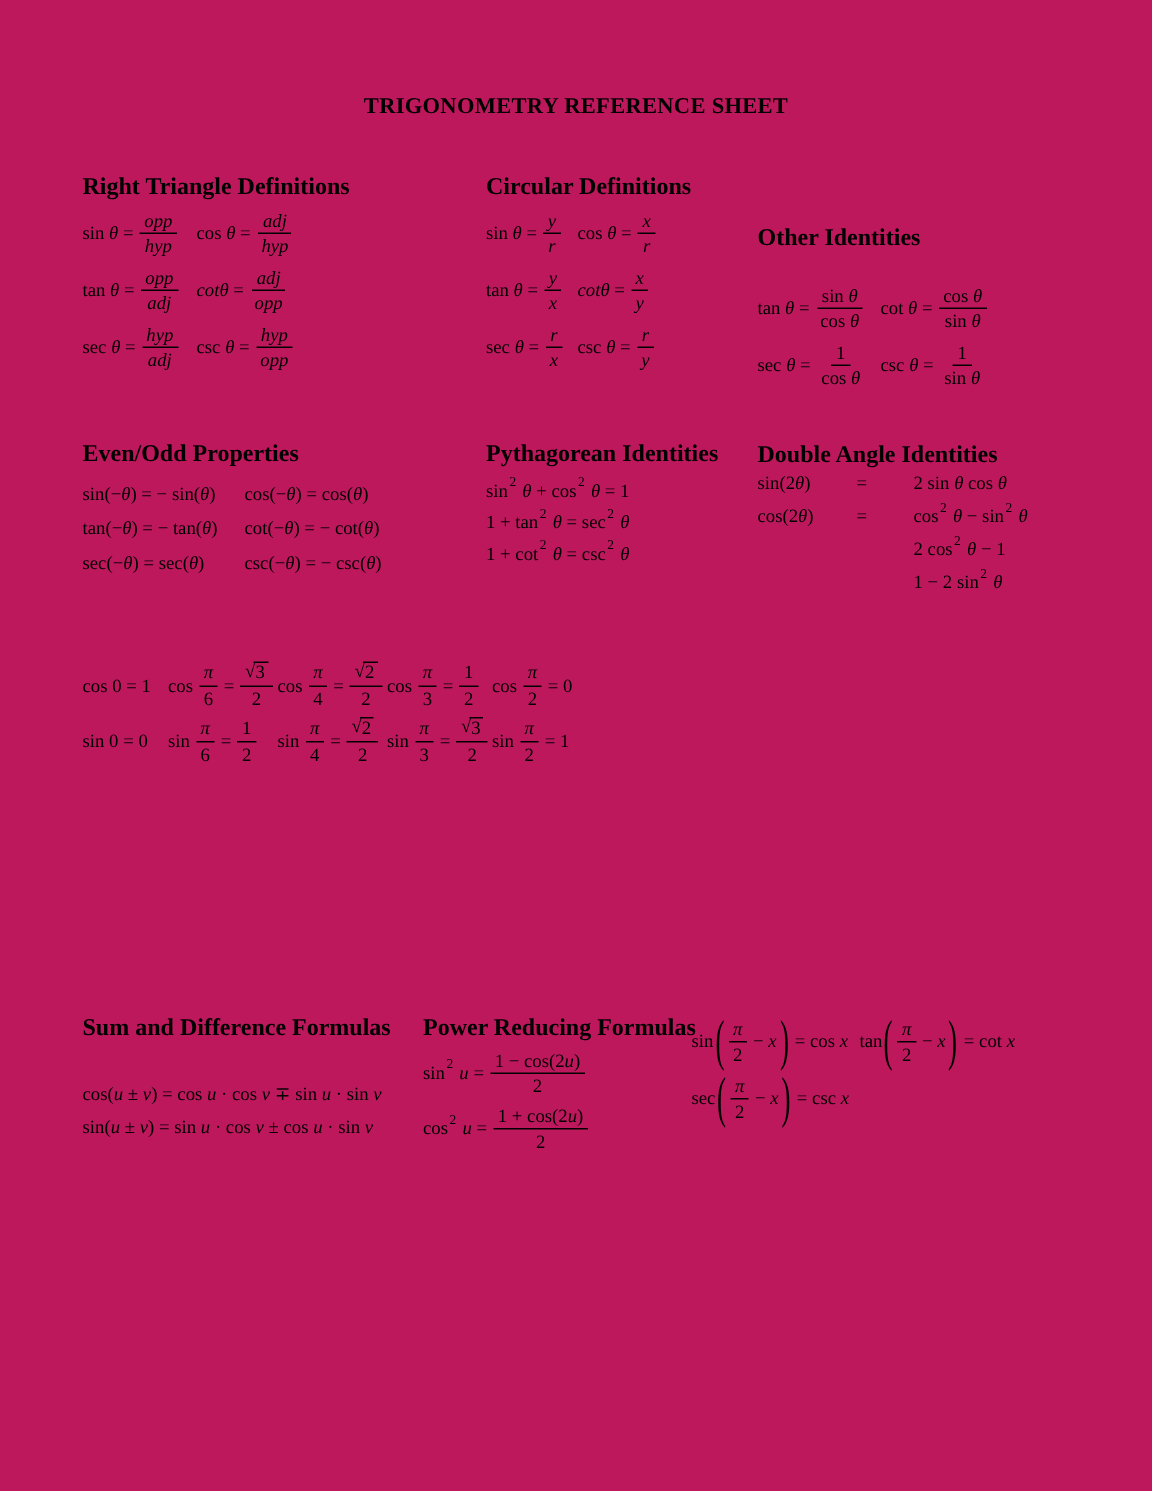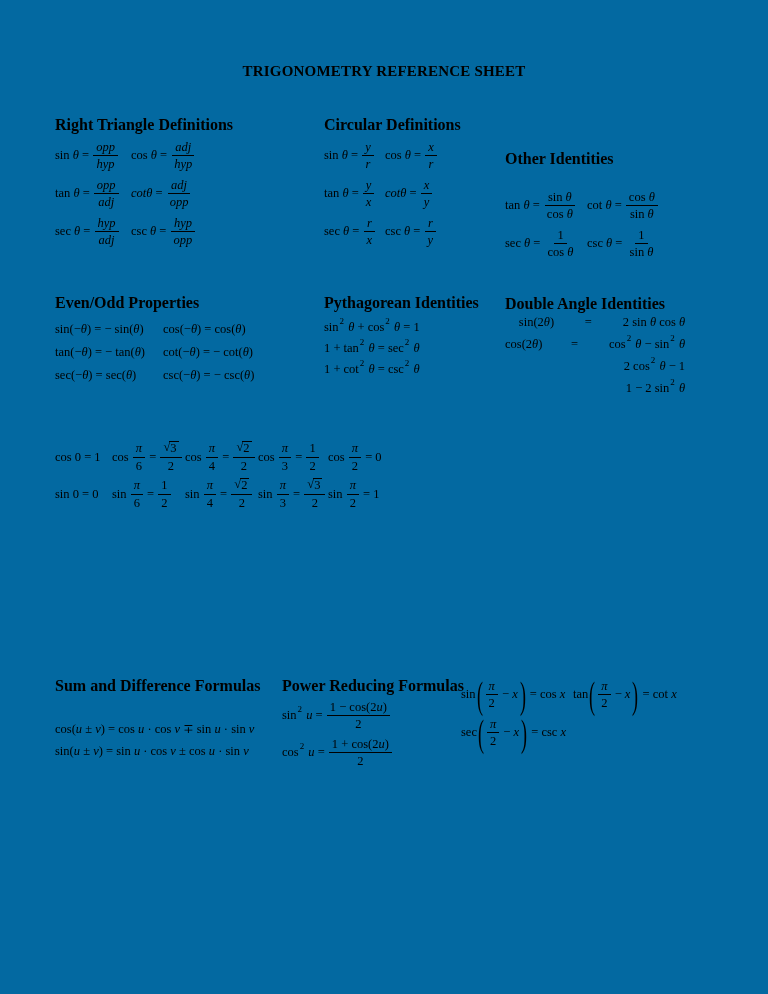--- a/index.html
+++ b/index.html
@@ -4,21 +4,21 @@
 <style>
   html, body { margin: 0; padding: 0; }
   body {
     width: 768px; height: 994px;
     background: #ffffff;
     font-family: "Liberation Serif", "DejaVu Serif", serif;
     color: #000000;
     position: relative;
     overflow: hidden;
   }
-  .page { position: absolute; inset: 0; background: #0369a1; }
+  .page { position: absolute; inset: 0; background: #be185d; }
 
   .page-title {
     position: absolute; left: 0; right: 0; top: 63px;
     text-align: center;
     font-size: 15px; font-weight: bold;
     letter-spacing: 0.2px;
   }
 
   .sec { position: absolute; white-space: nowrap; }
   .sec-title { font-size: 16px; font-weight: bold; }
@@ -71,21 +71,21 @@
 
   
   #sec-right-triangle .mrow { gap: 0; }
   #sec-right-triangle .mcell:nth-child(1) { width: 76px; }
   #sec-circular .mrow { gap: 0; }
   #sec-circular .mcell:nth-child(1) { width: 61px; }
   #sec-other .mrow { gap: 0; }
   #sec-other .mcell:nth-child(1) { width: 82px; }
   #sec-evenodd .mrow { gap: 0; }
   #sec-evenodd .mcell:nth-child(1) { width: 108px; }
-  #sec-double .mrow { gap: 16px; justify-content: flex-end; }
+  #sec-double .mrow { gap: 16px; }
   #sec-double .mcell:nth-child(1) { width: 50px; }
   #sec-double .mcell:nth-child(2) { width: 22px; }
   #sec-special .mrow { gap: 0; }
   #sec-special .mcell:nth-child(1) { width: 57px; }
   #sec-special .mcell:nth-child(2) { width: 73px; }
   #sec-special .mcell:nth-child(3) { width: 73px; }
   #sec-special .mcell:nth-child(4) { width: 70px; }
   #sec-cofunction .mrow { gap: 0; }
   #sec-cofunction .mcell:nth-child(1) { width: 112px; }
 </style>

